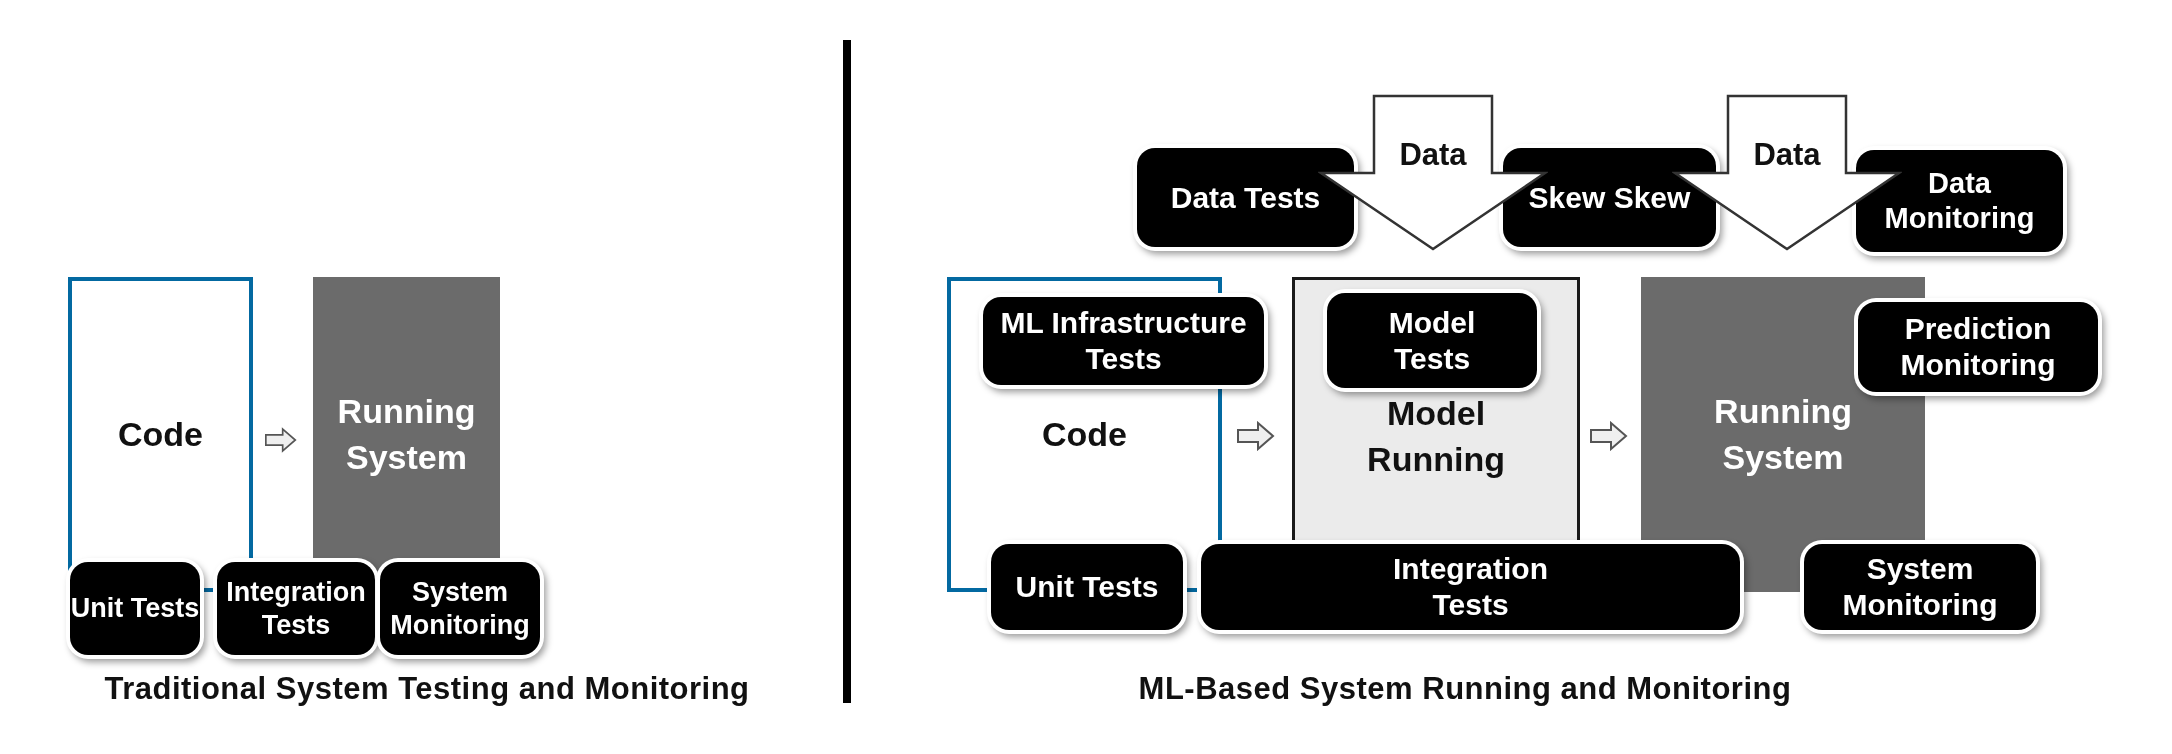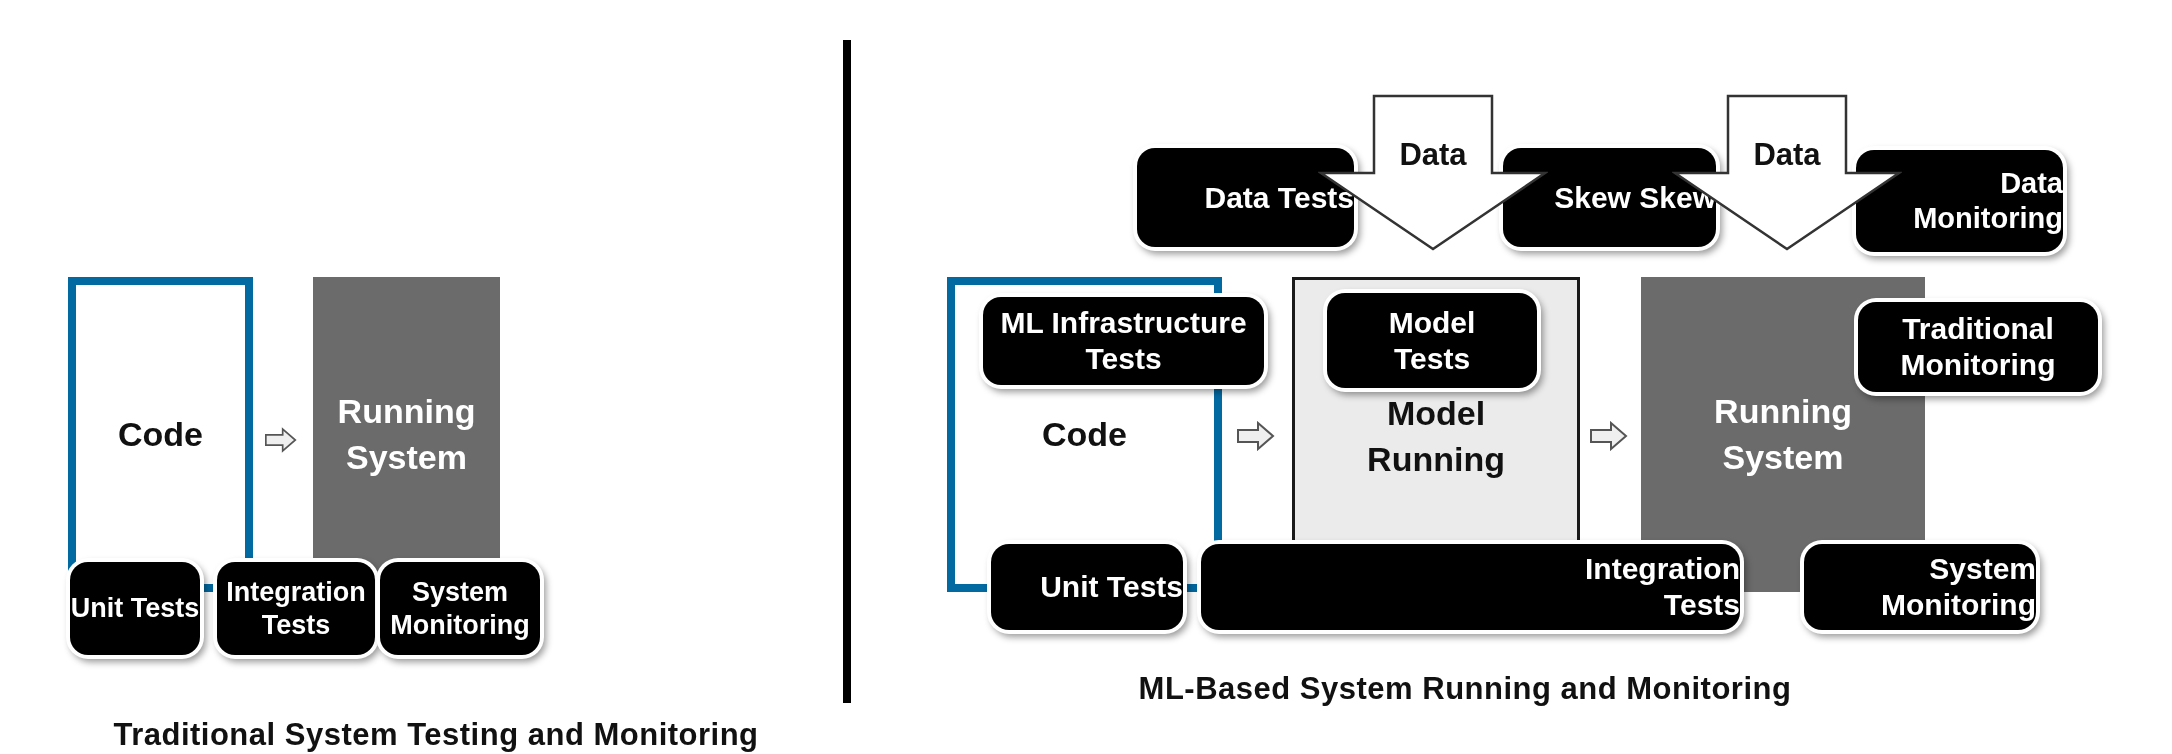--- a/index.html
+++ b/index.html
@@ -4,30 +4,30 @@
 <style>
   html,body{margin:0;padding:0;background:#ffffff;}
   .stage{
     position:relative;width:2172px;height:754px;background:#ffffff;overflow:hidden;
     font-family:"Liberation Sans","DejaVu Sans",sans-serif;font-weight:bold;
   }
   .abs{position:absolute;box-sizing:border-box;}
   
   .procbox{display:flex;flex-direction:column;justify-content:center;align-items:center;
     text-align:center;font-size:34px;line-height:1.35;z-index:1;}
-  .whitebox{background:#ffffff;border:8px solid #0369a1;color:#111;}
+  .whitebox{background:#ffffff;border:4px solid #0369a1;color:#111;}
   .graybox{background:#6b6b6b;color:#ffffff;justify-content:center;}
   .lightbox{background:#ebebeb;border:3px solid #1a1a1a;color:#111;}
   
   .pill{background:#000000;color:#ffffff;border-radius:18px;
     display:flex;flex-direction:column;justify-content:center;align-items:center;
     text-align:center;line-height:1.2;white-space:nowrap;
     box-shadow:0 0 0 4px #ffffff, 3px 4px 7px 3px rgba(0,0,0,0.4);}
   .pill-l{font-size:27px;z-index:3;}
-  .pill-r{font-size:30px;z-index:3;align-items:flex-end;}
+  .pill-r{font-size:30px;z-index:3;}
   .pill-row2{font-size:30px;z-index:2;}
   
   .caption{font-size:31px;color:#111;text-align:center;z-index:1;letter-spacing:0.5px;}
   
   .divider{background:#000000;z-index:5;}
   
   .bigarrow{z-index:4;}
   .data-label{font-size:31px;color:#111;text-align:center;z-index:6;}
   .smallarrow{z-index:2;}
 </style>
@@ -54,21 +54,21 @@
   </div>
   <div class="abs pill pill-l" style="left:217px;top:562px;width:158px;height:93px;">
     <span>Integration</span>
     <span>Tests</span>
   </div>
   <div class="abs pill pill-l" style="left:380px;top:562px;width:160px;height:93px;">
     <span>System</span>
     <span>Monitoring</span>
   </div>
 
-  <div class="abs caption" style="left:71px;top:671px;width:730px;margin-top:46px;">Traditional System Testing and Monitoring</div>
+  <div class="abs caption" style="left:62px;top:671px;width:730px;">Traditional System Testing and Monitoring</div>
 
   <div class="abs divider" style="left:843px;top:40px;width:8px;height:663px;"></div>
 
   <div class="abs procbox whitebox" style="left:947px;top:277px;width:275px;height:315px;">
     <span>Code</span>
   </div>
 
   <div class="abs procbox lightbox" style="left:1292px;top:277px;width:288px;height:280px;padding-top:40px;">
     <span>Model</span>
     <span>Running</span>
@@ -88,21 +88,21 @@
 
   <div class="abs pill pill-row2" style="left:983px;top:297px;width:281px;height:88px;">
     <span>ML Infrastructure</span>
     <span>Tests</span>
   </div>
   <div class="abs pill pill-row2" style="left:1327px;top:293px;width:210px;height:95px;">
     <span>Model</span>
     <span>Tests</span>
   </div>
   <div class="abs pill pill-row2" style="left:1858px;top:302px;width:240px;height:90px;">
-    <span>Traditional</span>
+    <span>Prediction</span>
     <span>Monitoring</span>
   </div>
 
   <div class="abs pill pill-r" style="left:1137px;top:148px;width:217px;height:99px;">
     <span>Data Tests</span>
   </div>
   <div class="abs pill pill-r" style="left:1503px;top:148px;width:213px;height:99px;">
     <span>Skew Skew</span>
   </div>
   <div class="abs pill pill-r" style="left:1856px;top:150px;width:207px;height:102px;font-size:29px;">

